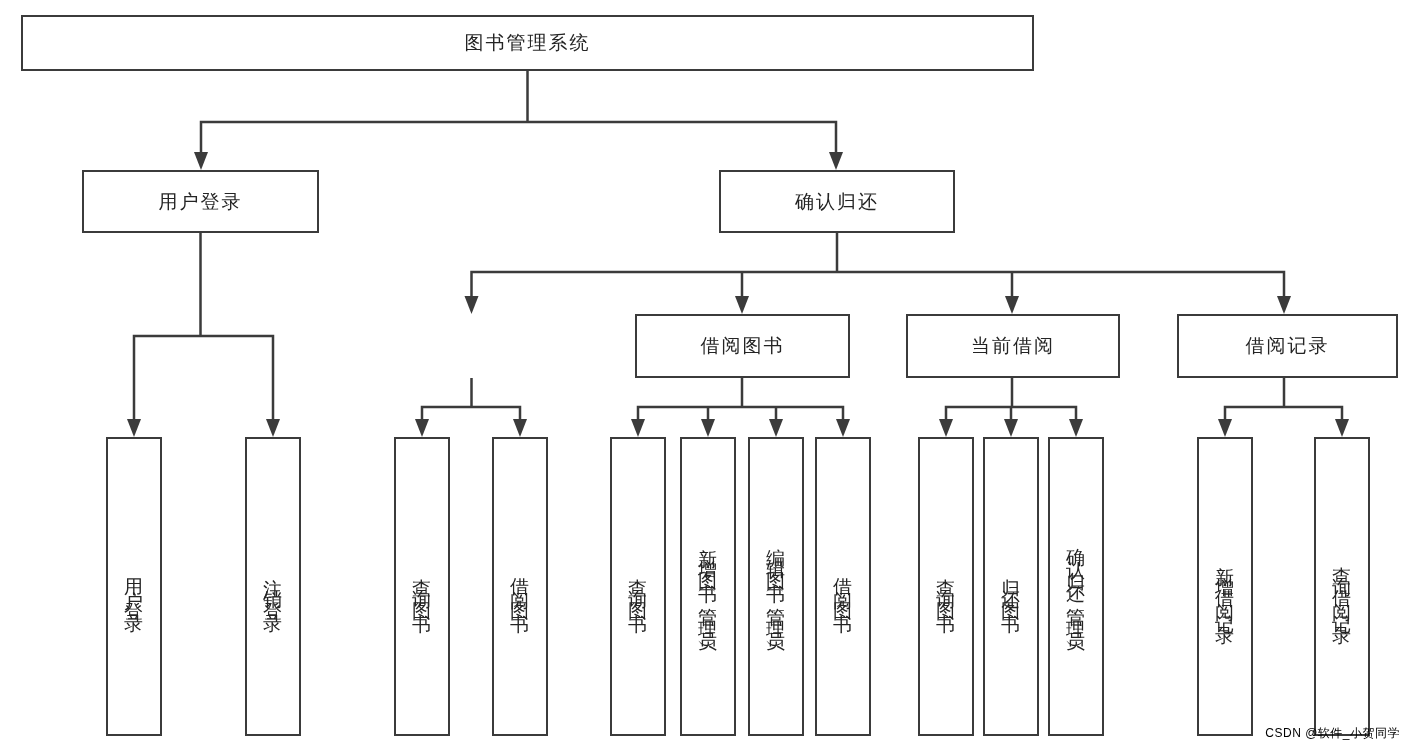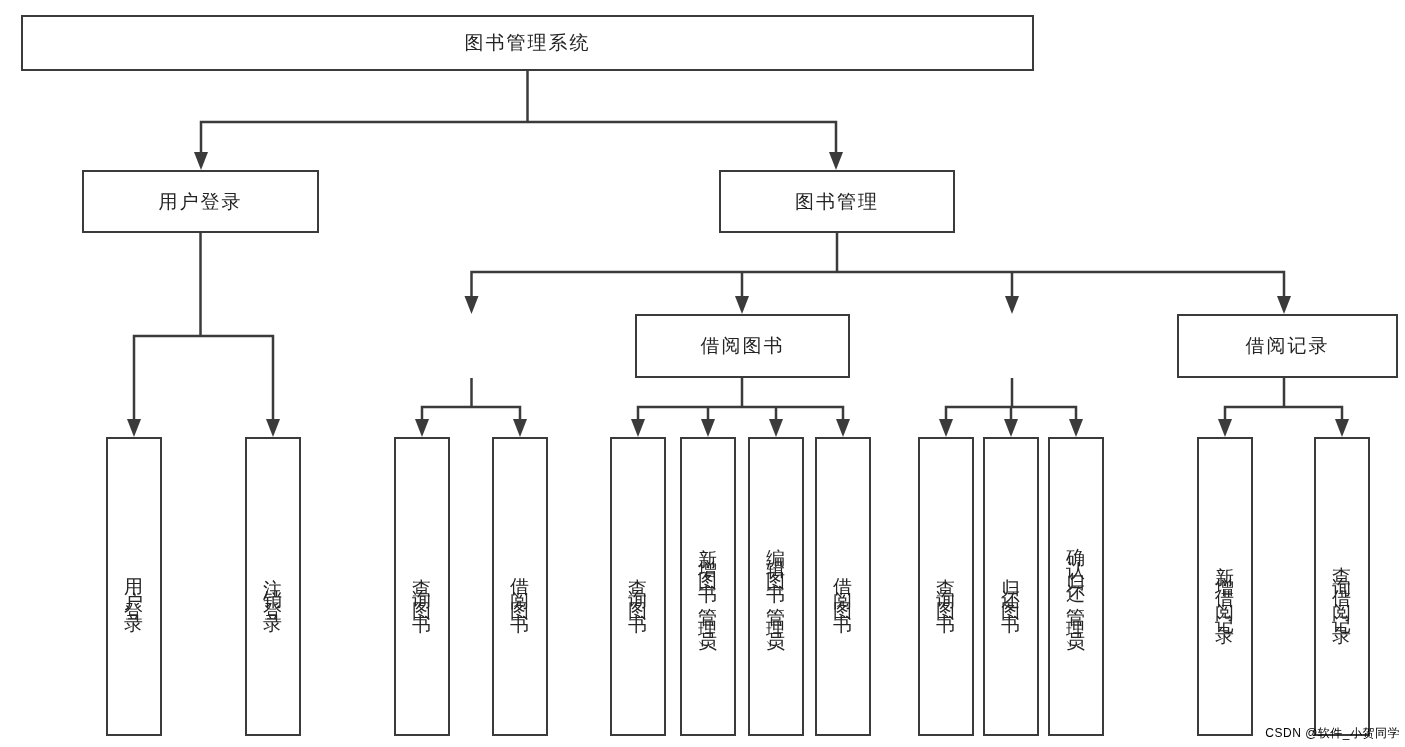--- a/index.html
+++ b/index.html
@@ -106,25 +106,28 @@
   </svg>
 
   <div class="box hbox" style="left:21px; top:15px; width:1013px; height:56px;">
     <span>图书管理系统</span>
   </div>
 
   <div class="box hbox" style="left:82px; top:170px; width:237px; height:63px;">
     <span>用户登录</span>
   </div>
   <div class="box hbox" style="left:719px; top:170px; width:236px; height:63px;">
-    <span>图书管理</span>
+    <span>确认归还</span>
   </div>
 
   <div class="box hbox" style="left:635px; top:314px; width:215px; height:64px;">
     <span>借阅图书</span>
+  </div>
+  <div class="box hbox" style="left:906px; top:314px; width:214px; height:64px;">
+    <span>当前借阅</span>
   </div>
   <div class="box hbox" style="left:1177px; top:314px; width:221px; height:64px;">
     <span>借阅记录</span>
   </div>
 
   <div class="box vbox" style="left:106px;">
     <span class="vtext">用户登录</span>
   </div>
   <div class="box vbox" style="left:245px;">
     <span class="vtext">注销登录</span>

